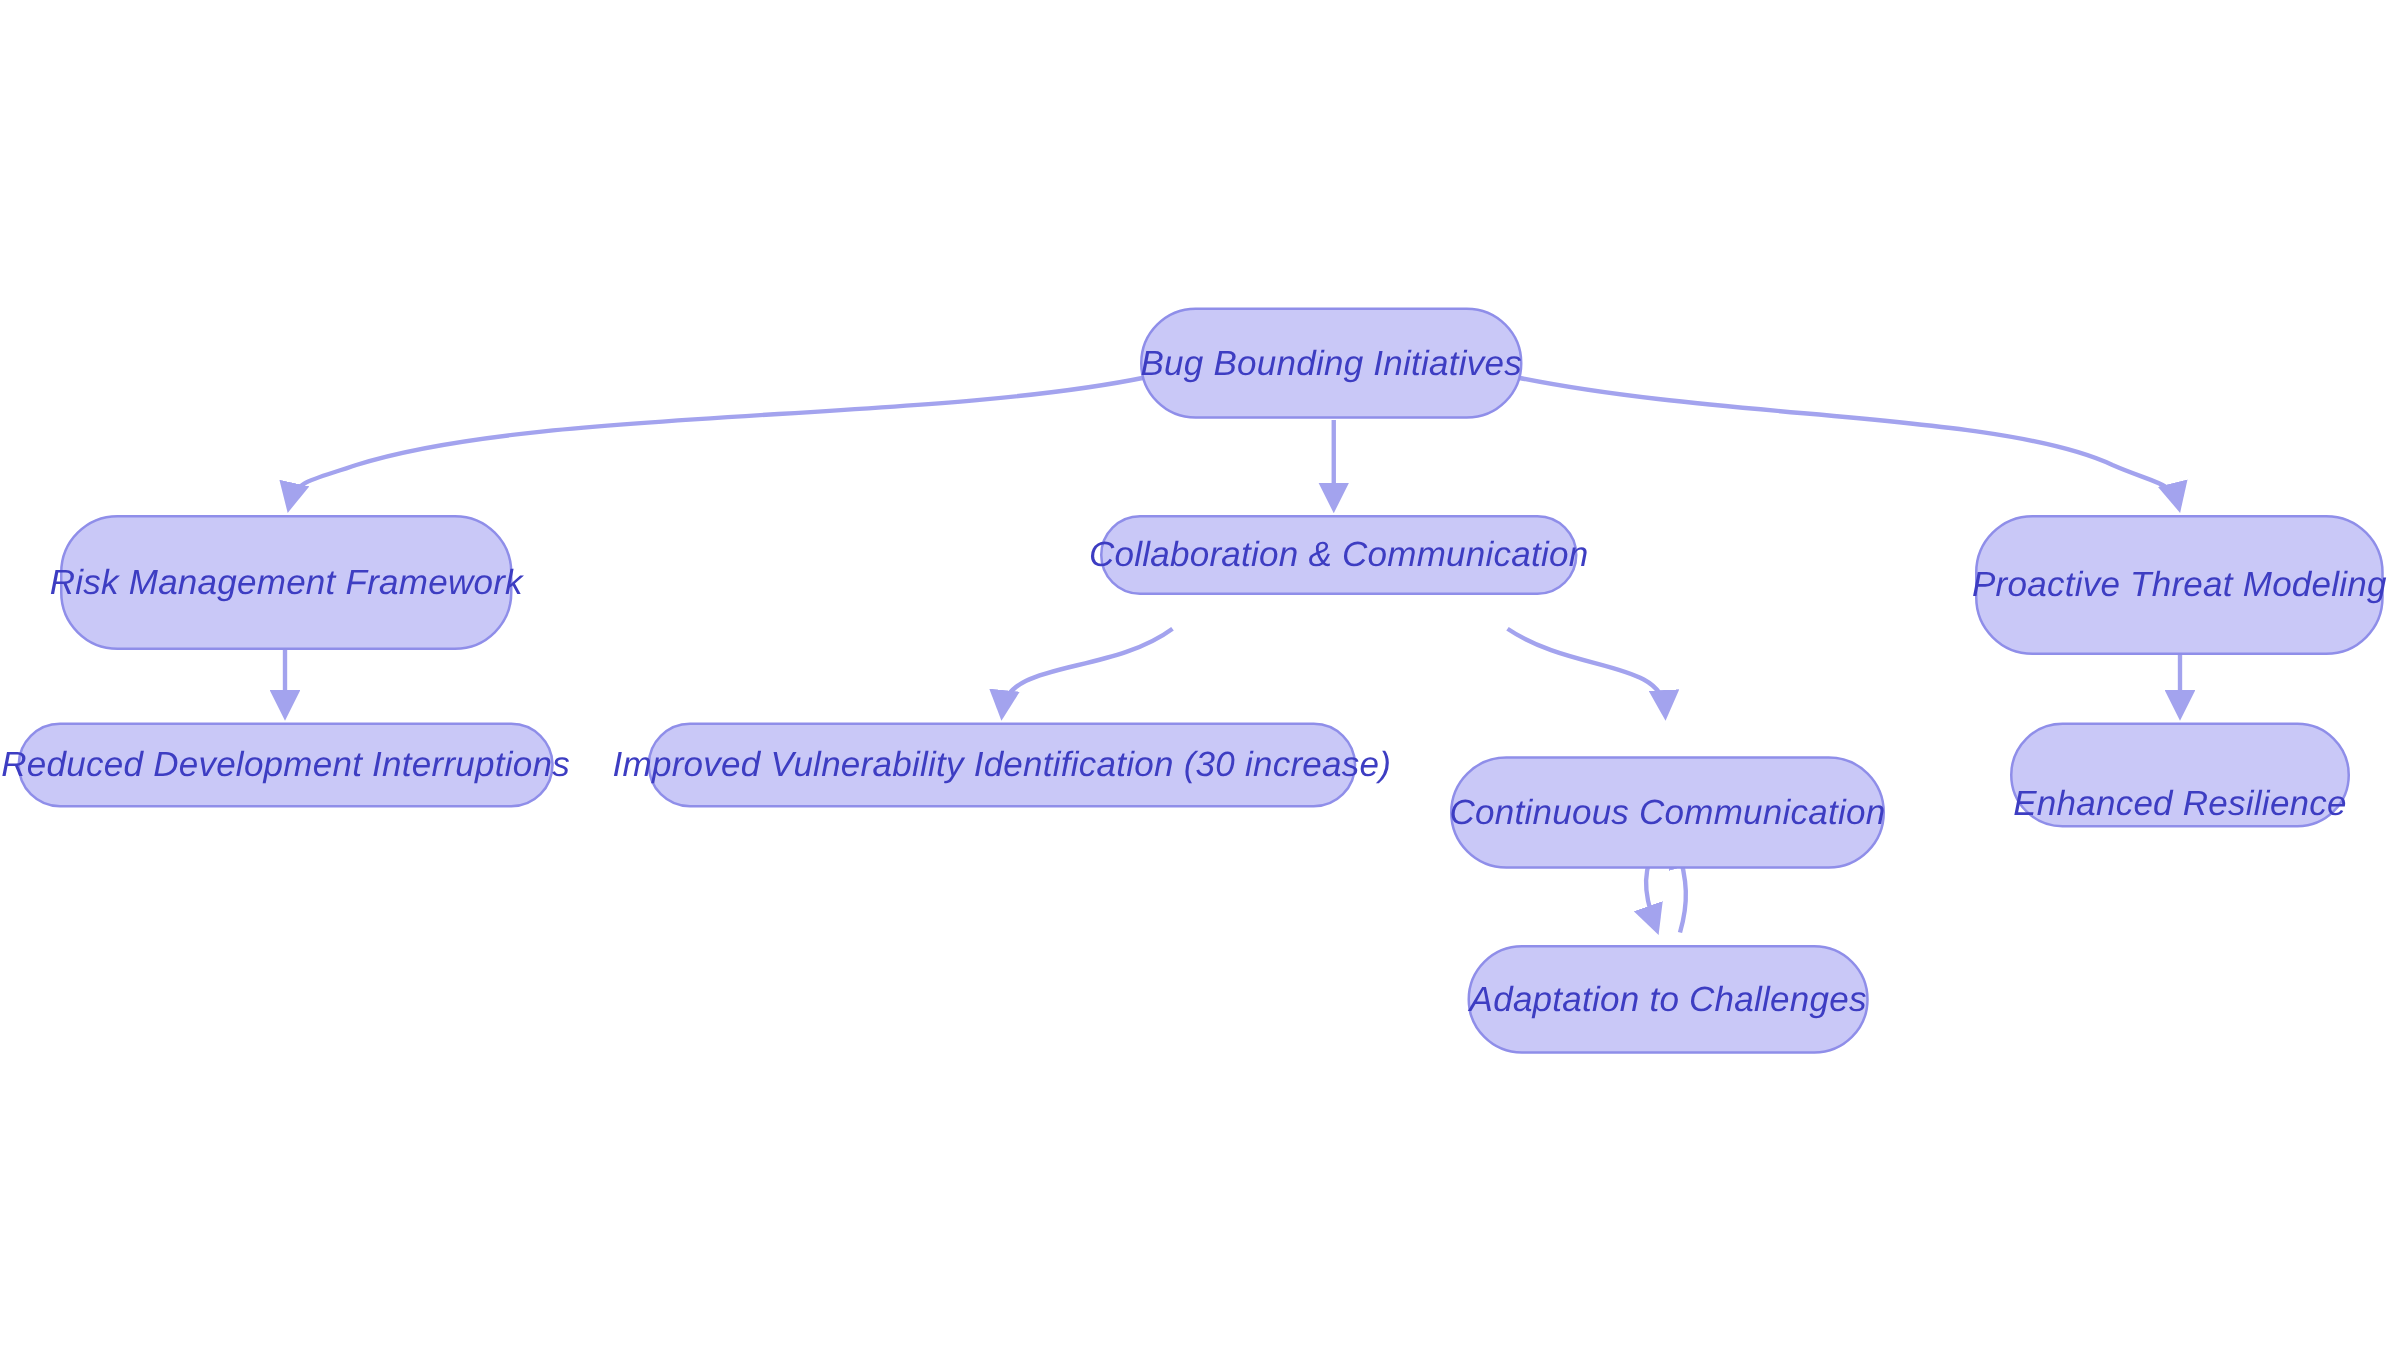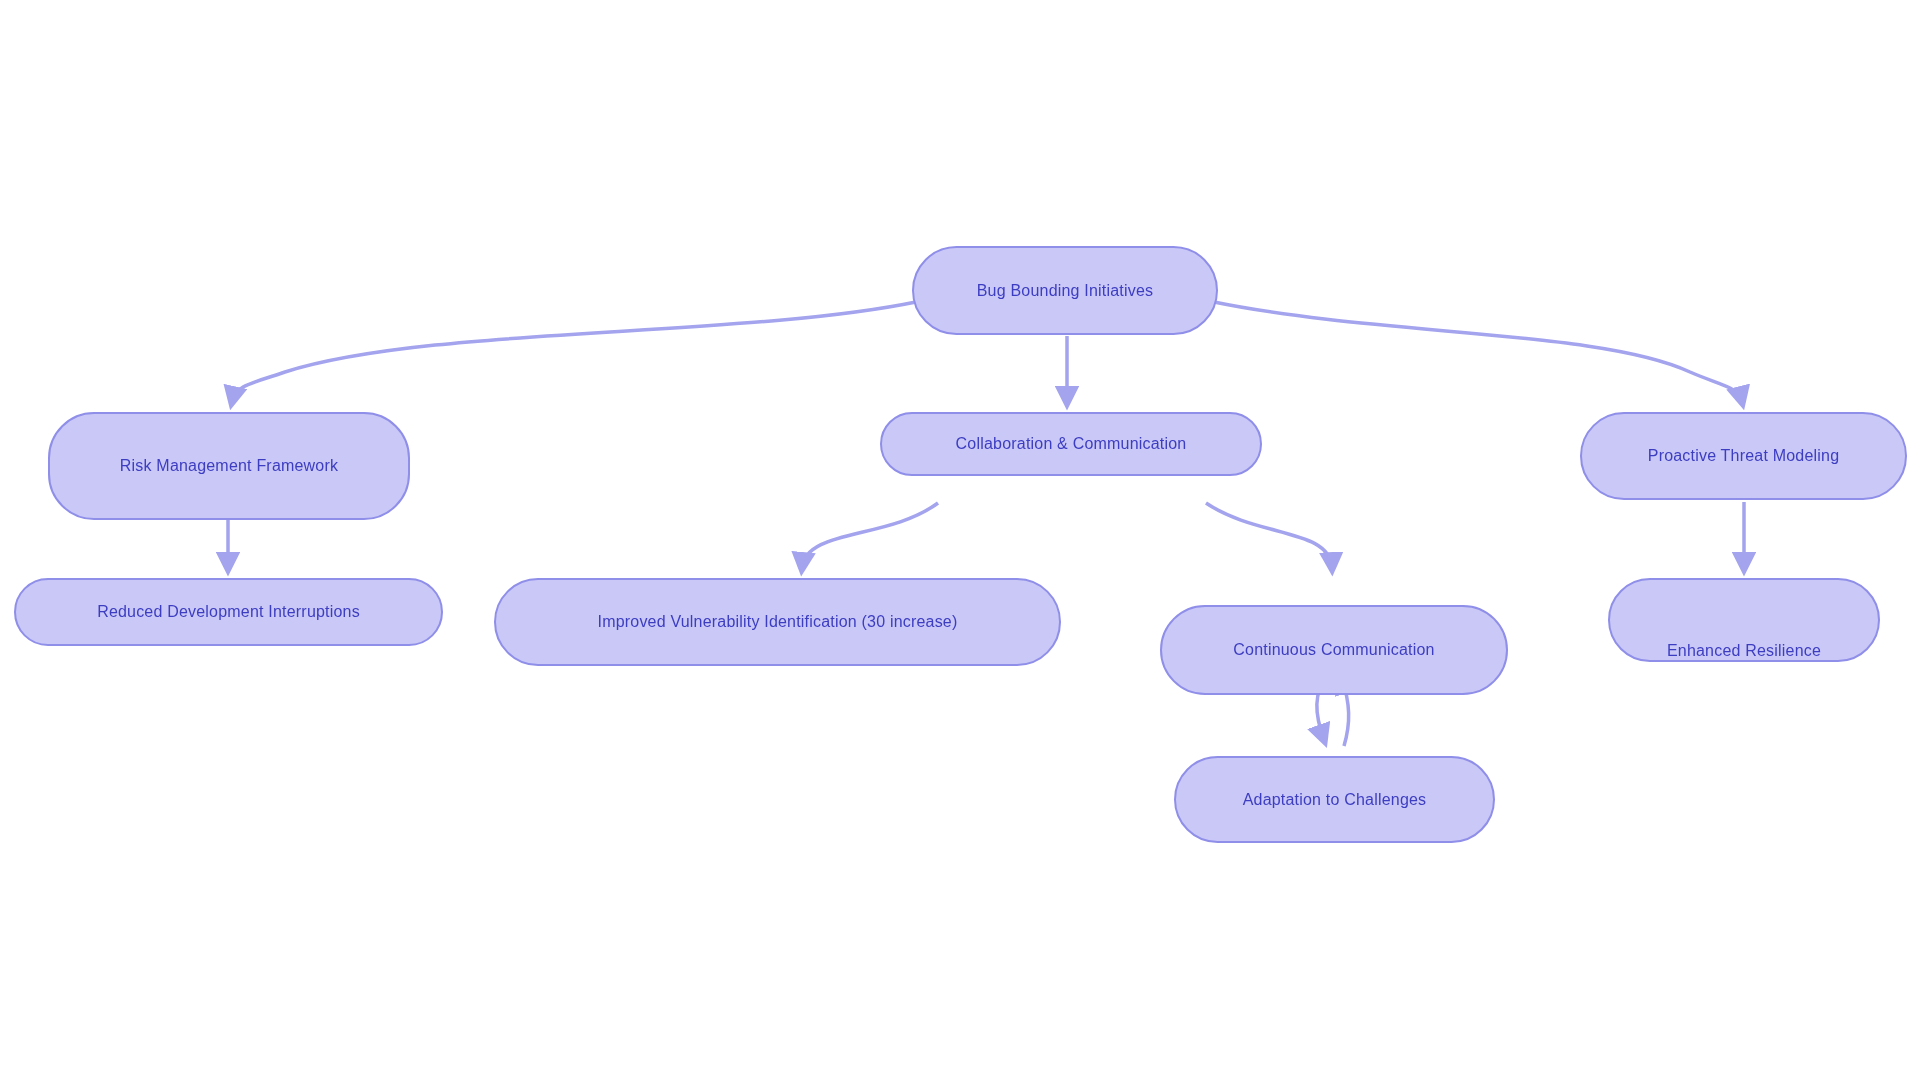--- a/index.html
+++ b/index.html
@@ -38,24 +38,25 @@
     background: var(--node-fill, #c9c8f7);
     border: 2px solid var(--node-border, #8f8ee9);
     border-radius: 46px;
     display: flex;
     align-items: center;
     justify-content: center;
     text-align: center;
   }
   .node-label {
     color: var(--node-text, #3d3dc2);
-    font-size: 16px;
+    font-size: 28px;
     letter-spacing: 0.2px;
     white-space: nowrap;
     line-height: 1.2;
+    font-style: italic;
   }
 </style>
 </head>
 <body>
 
 <div id="canvas">
   <svg id="edge-layer" width="1920" height="1083" viewBox="0 0 1920 1083" xmlns="http://www.w3.org/2000/svg">
     <defs>
       <marker id="arrowhead" viewBox="0 0 10 10" refX="6.5" refY="5" markerWidth="7" markerHeight="7" orient="auto-start-reverse">
         <path d="M 0 0 L 10 5 L 0 10 z"></path>
@@ -74,27 +75,27 @@
   <div id="nodes">
       <div class="node" style="left: 912px; top: 246px; width: 306px; height: 89px;">
         <span class="node-label">Bug Bounding Initiatives</span>
       </div>
       <div class="node" style="left: 48px; top: 412px; width: 362px; height: 108px;">
         <span class="node-label">Risk Management Framework</span>
       </div>
       <div class="node" style="left: 880px; top: 412px; width: 382px; height: 64px;">
         <span class="node-label">Collaboration &amp; Communication</span>
       </div>
-      <div class="node" style="left: 1580px; top: 412px; width: 327px; height: 88px;">
+      <div class="node" style="left: 1580px; top: 412px; width: 327px; height: 112px;">
         <span class="node-label">Proactive Threat Modeling</span>
       </div>
       <div class="node" style="left: 14px; top: 578px; width: 429px; height: 68px;">
         <span class="node-label">Reduced Development Interruptions</span>
       </div>
-      <div class="node" style="left: 494px; top: 578px; width: 567px; height: 88px;">
+      <div class="node" style="left: 518px; top: 578px; width: 567px; height: 68px;">
         <span class="node-label">Improved Vulnerability Identification (30 increase)</span>
       </div>
       <div class="node" style="left: 1160px; top: 605px; width: 348px; height: 90px;">
         <span class="node-label">Continuous Communication</span>
       </div>
       <div class="node" style="left: 1608px; top: 578px; width: 272px; height: 84px; align-items: flex-end;">
         <span class="node-label">Enhanced Resilience</span>
       </div>
       <div class="node" style="left: 1174px; top: 756px; width: 321px; height: 87px;">
         <span class="node-label">Adaptation to Challenges</span>

